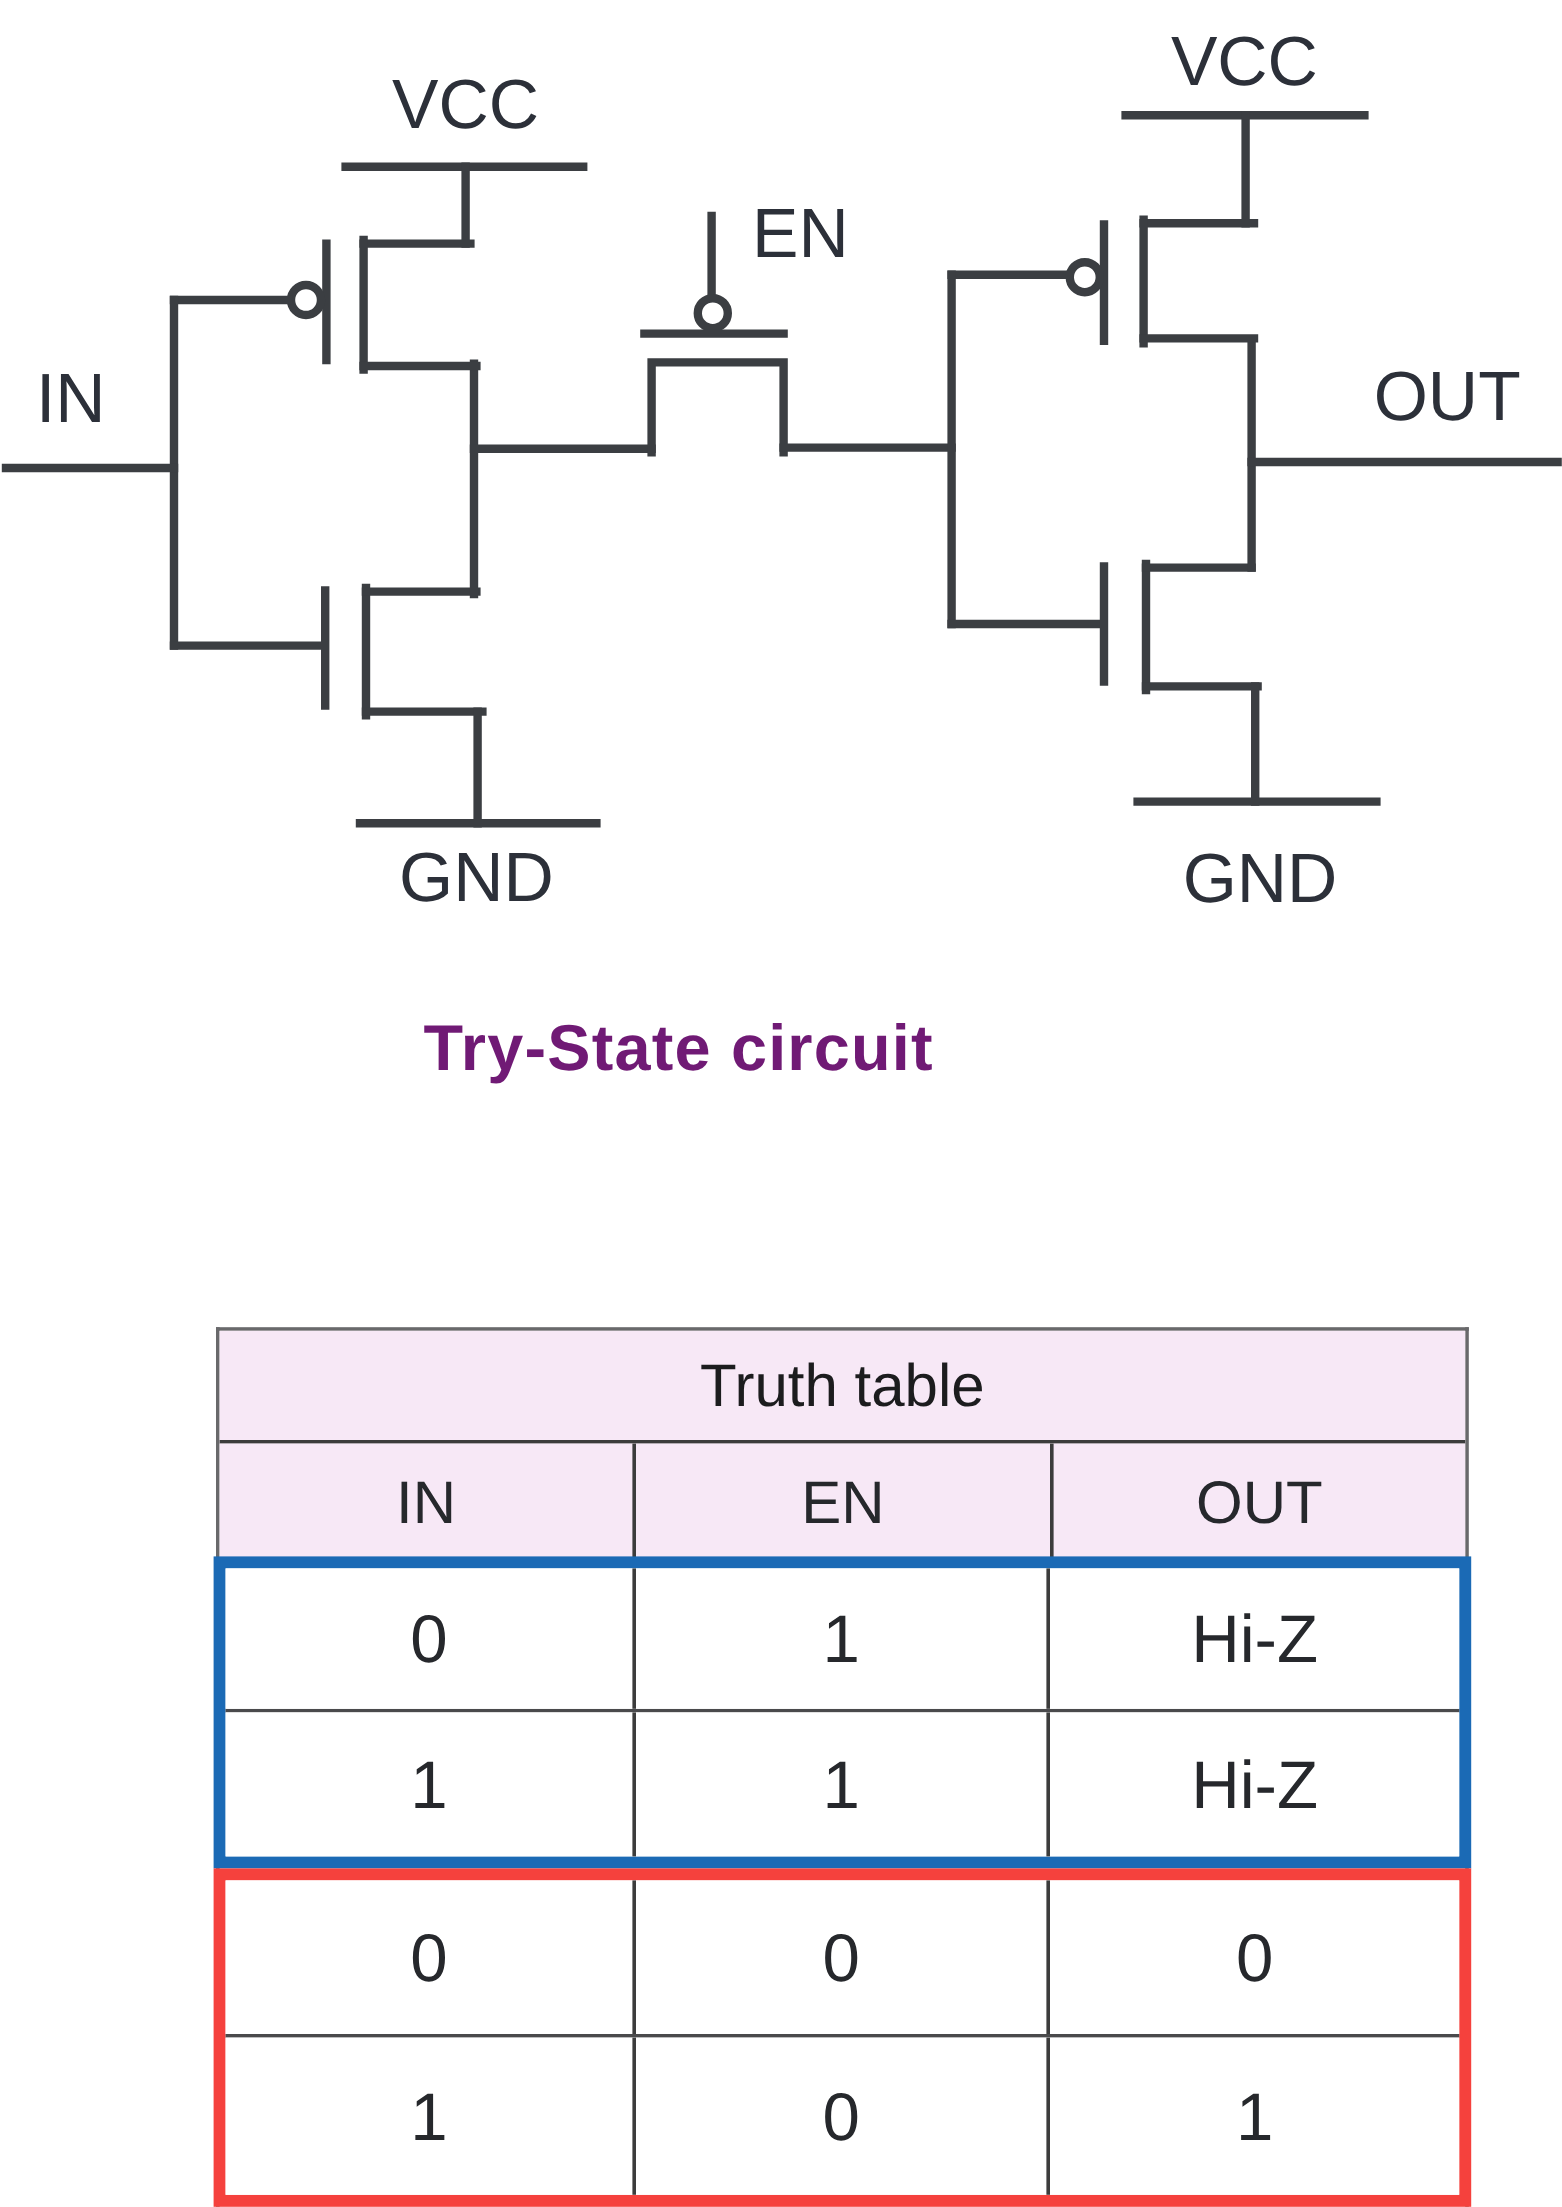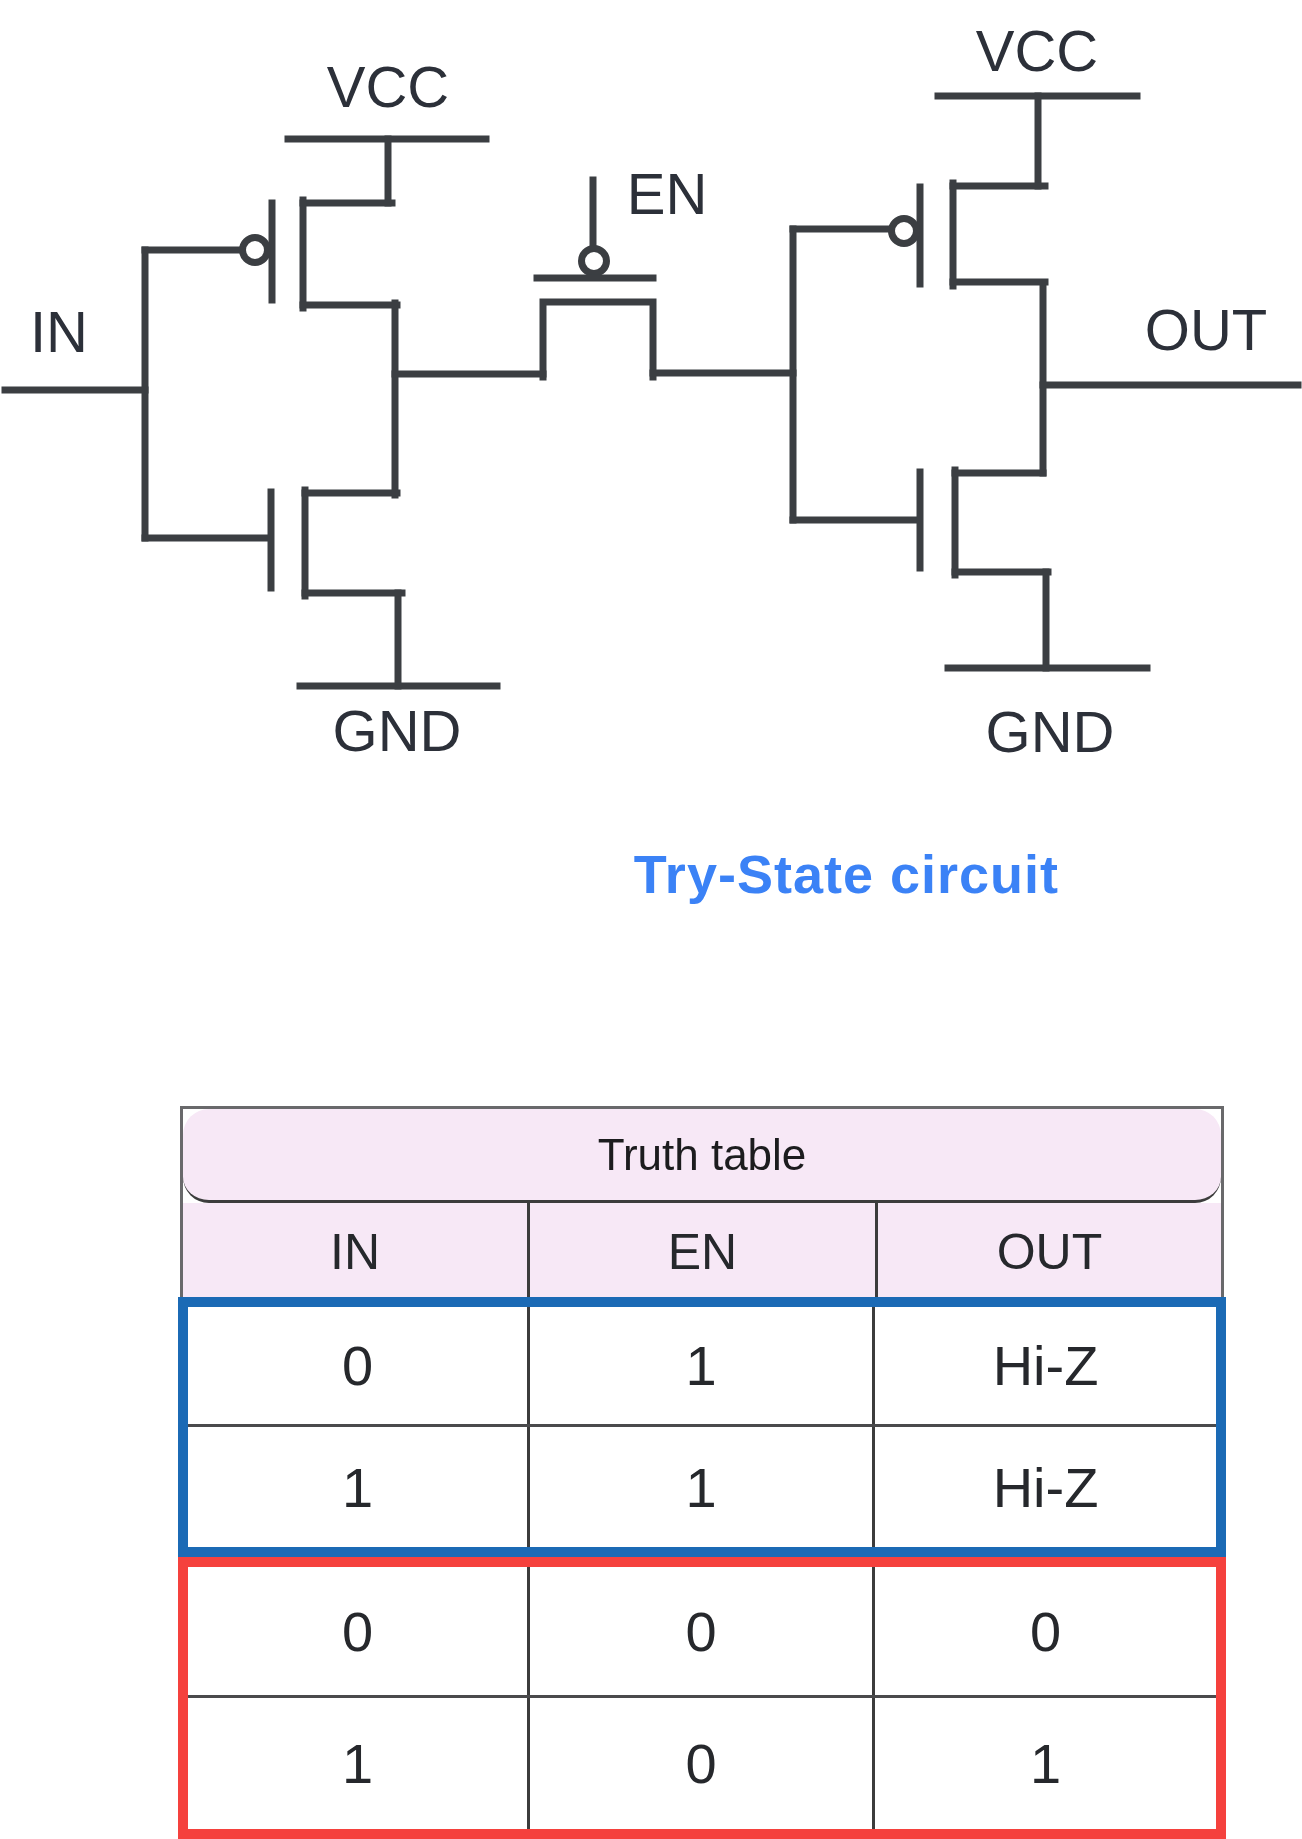--- a/index.html
+++ b/index.html
@@ -6,29 +6,29 @@
   body{width:1302px;height:1839px;position:relative;background:#ffffff;overflow:hidden;
        font-family:"Liberation Sans", sans-serif;}
 
   
   #schematic{position:absolute;left:0;top:0;}
   .wire{fill:none;stroke:#3b3e42;stroke-width:7;stroke-linecap:square;}
   .bubble{fill:#ffffff;stroke:#3b3e42;stroke-width:7;}
   .clabel{fill:#2c3039;font-size:58px;font-family:"Liberation Sans",sans-serif;}
 
   
-  .caption{position:absolute;left:353px;top:843px;width:706px;text-align:right;
-           font-size:54px;font-weight:bold;color:#3b82f6;letter-spacing:1px;}
+  .caption{position:absolute;left:353px;top:843px;width:706px;text-align:left;
+           font-size:54px;font-weight:bold;color:#701a75;letter-spacing:1px;}
 
   
   .tbl{position:absolute;left:180px;top:1106px;width:1044px;height:733px;box-sizing:border-box;
        border:3px solid #69696b;border-bottom:none;background:#ffffff;}
   .t-title{height:91px;background:#f7e8f6;border-bottom:3px solid #3c3c3c;
            display:flex;align-items:center;justify-content:center;
-           font-size:44px;color:#1c1c1e;border-radius:26px;}
+           font-size:50px;color:#1c1c1e;}
   .t-head{height:97px;background:#f7e8f6;display:grid;grid-template-columns:347px 348px 1fr;}
   .t-head .hc{display:flex;align-items:center;justify-content:center;
               font-size:50px;color:#26282c;box-sizing:border-box;}
   .t-head .hc.div{border-right:3px solid #3c3c3c;}
 
   .hl{position:absolute;left:178px;width:1048px;box-sizing:border-box;background:transparent;}
   .hl-blue{top:1297px;height:260px;border:10px solid #1b6ab5;}
   .hl-red{top:1557px;height:282px;border:10px solid #f5413d;}
   .d-row{display:grid;grid-template-columns:342px 345px 1fr;box-sizing:border-box;}
   .hl-blue .d-row{height:120px;}

